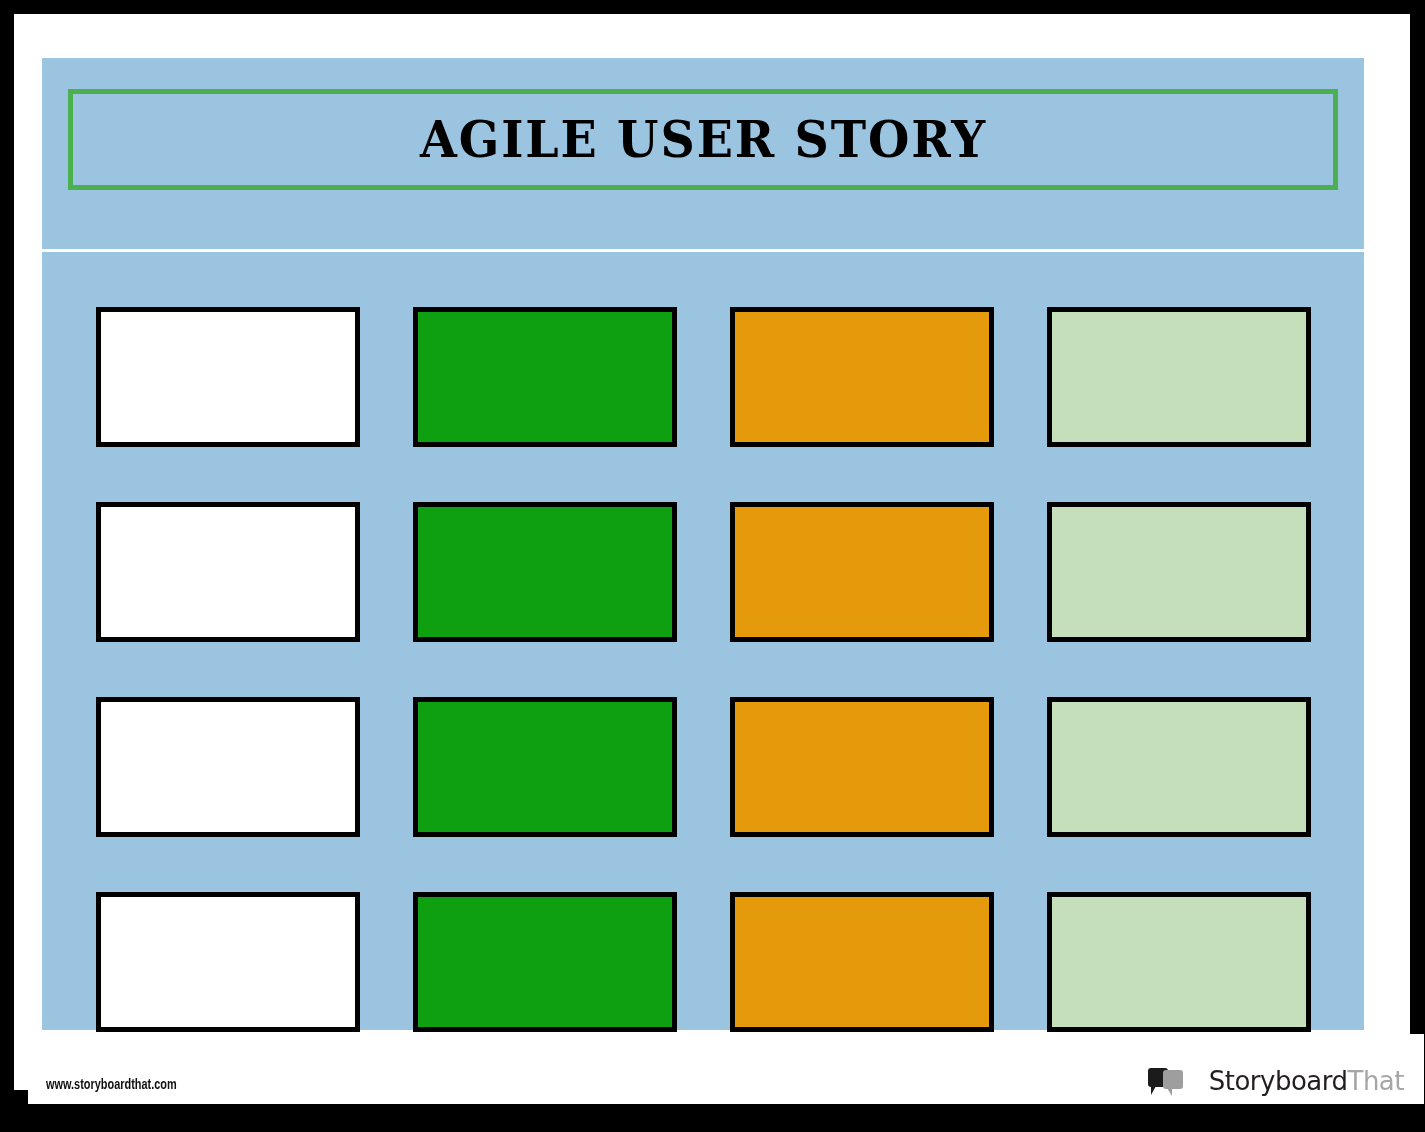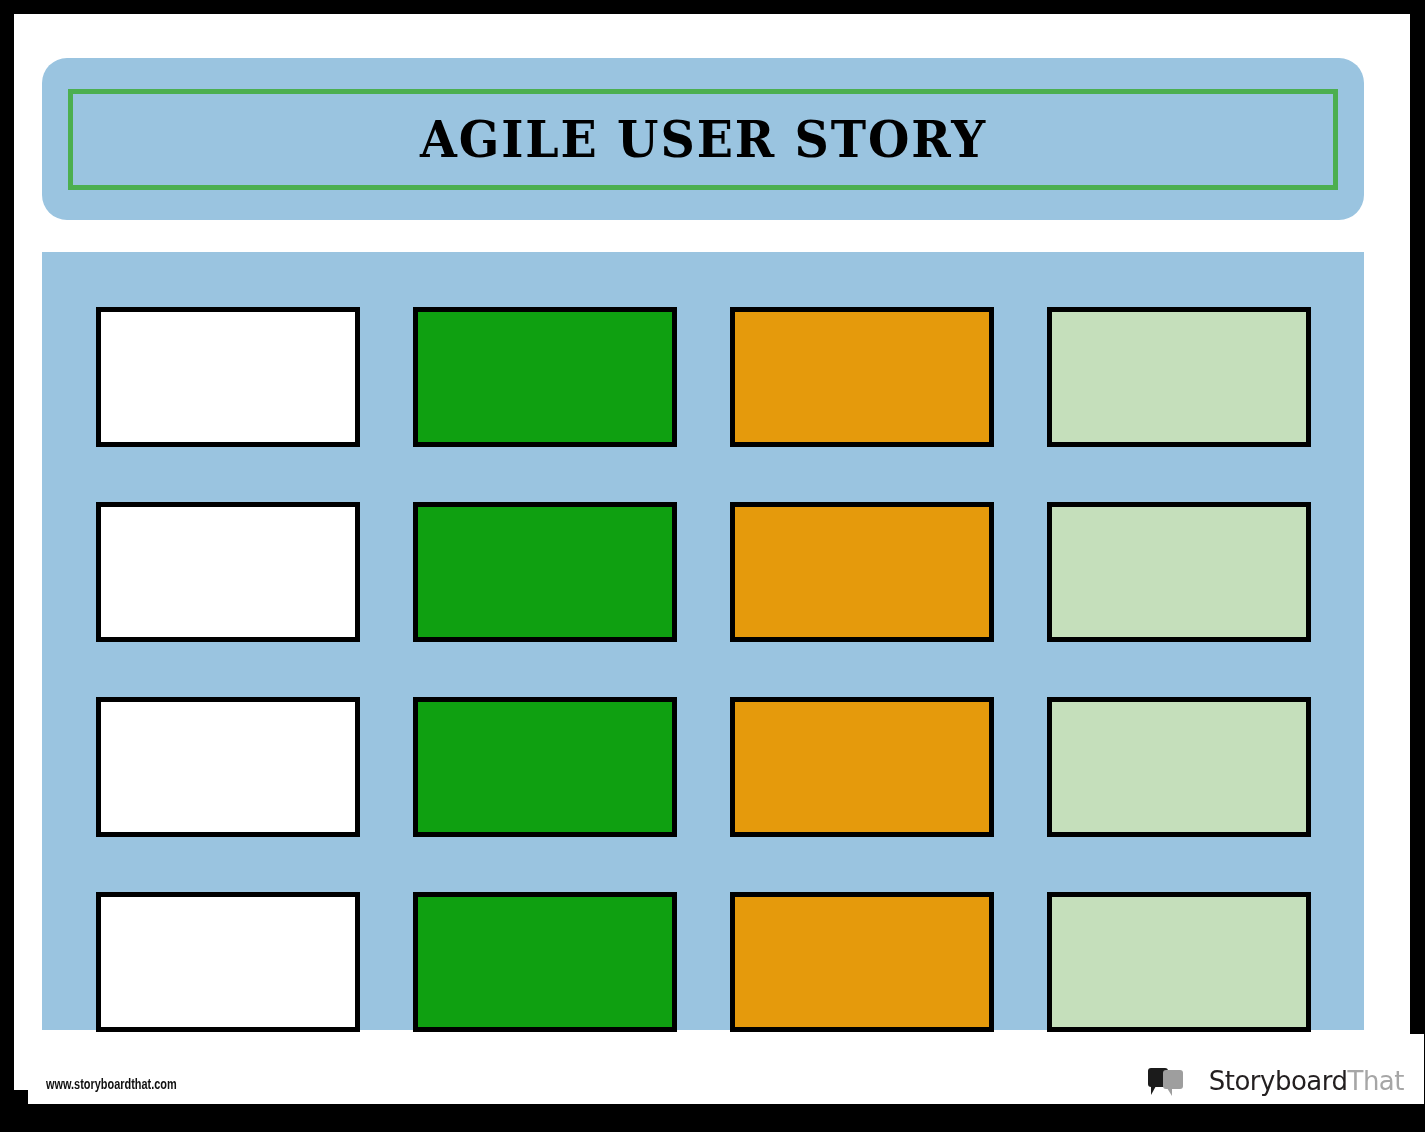--- a/index.html
+++ b/index.html
@@ -28,23 +28,22 @@
     height: 1076px;
     background: #ffffff;
   }
 
   
   #title-panel {
     position: absolute;
     left: 28px;
     top: 44px;
     width: 1322px;
-    height: 162px;
+    height: 191px;
     background: #9AC4E0;
-    border-radius: 25px;
   }
 
   #title-box {
     position: absolute;
     left: 26px;
     top: 31px;
     width: 1270px;
     height: 101px;
     border: 5px solid #4CAF50;
     display: flex;

